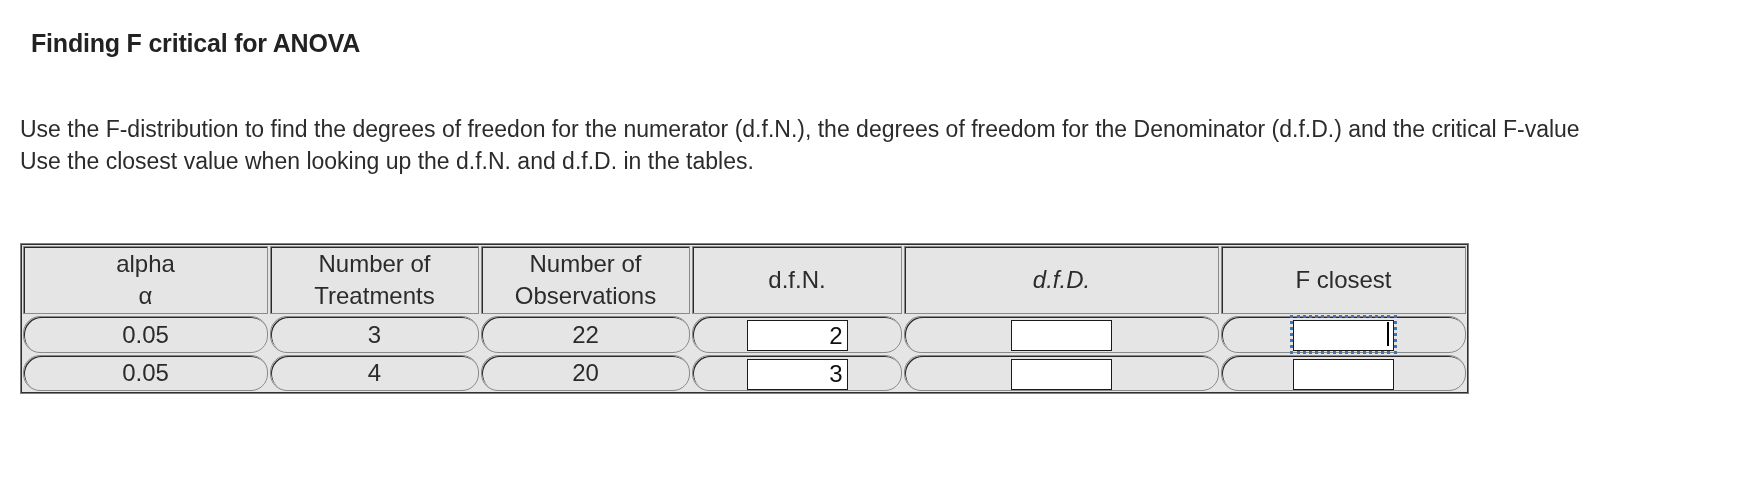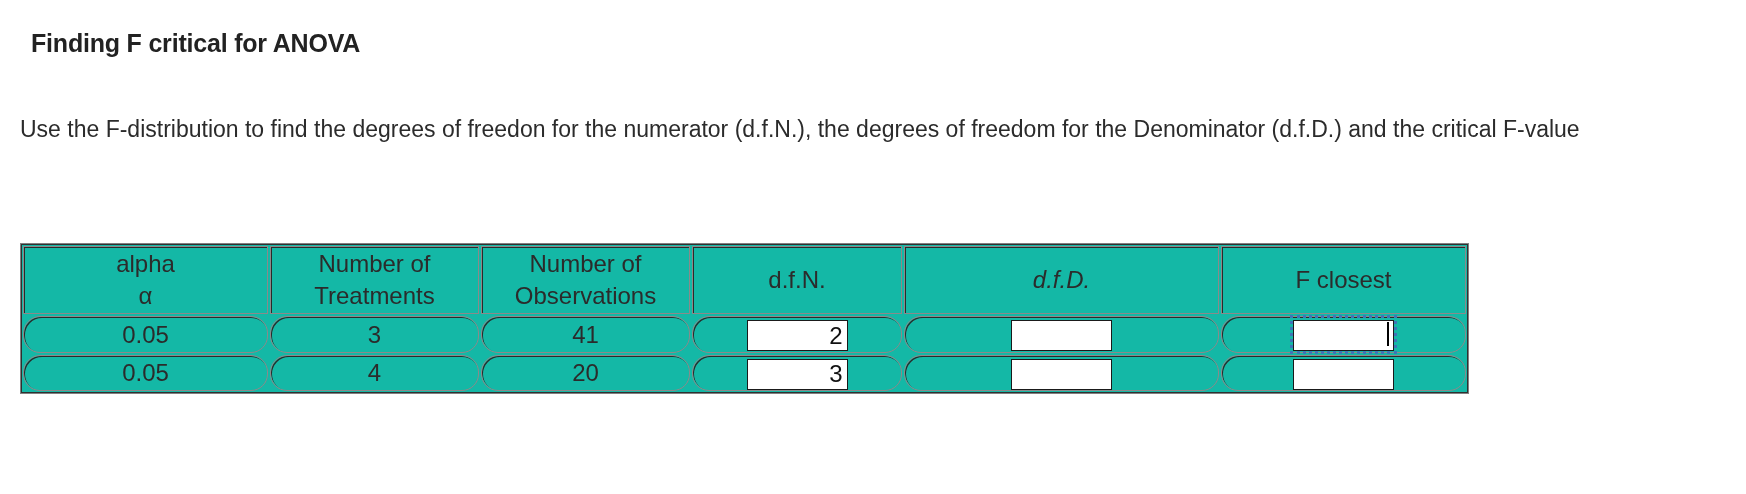--- a/index.html
+++ b/index.html
@@ -41,21 +41,21 @@
       position: absolute;
       left: 20px;
       top: 243px;
     }
     table.ftable {
       border-collapse: separate;
       border-spacing: 2px;
       border: 1px solid #808080;
       box-shadow: inset 1px 1px 0 #303030, inset -1px -1px 0 #303030;
       outline: none;
-      background: #14b8a6;
+      background: #e5e5e5;
     }
     table.ftable th,
     table.ftable td {
       border: 1px solid #8a8a8a;
       box-shadow: inset 1px 1px 0 #2a2a2a;
       font-weight: normal;
       text-align: center;
       vertical-align: middle;
       font-size: 24px;
       color: #2b2b2b;
@@ -109,20 +109,21 @@
       background: #000;
     }
   </style>
 </head>
 <body>
 
 <h1 class="title">Finding F critical for ANOVA</h1>
 
 <div class="instructions">
   <p>Use the F-distribution to find the degrees of freedon for the numerator (d.f.N.), the degrees of freedom for the Denominator (d.f.D.) and the critical F-value</p>
+  <p>Use the closest value when looking up the d.f.N. and d.f.D. in the tables.</p>
 </div>
 
 <div class="table-wrap">
   <table class="ftable">
     <thead>
       <tr>
         <th class="c1">
           <div>alpha</div>
           <div>α</div>
         </th>
@@ -136,21 +137,21 @@
         </th>
         <th class="c4">d.f.N.</th>
         <th class="c5">d.f.D.</th>
         <th class="c6">F closest</th>
       </tr>
     </thead>
     <tbody>
       <tr>
         <td>0.05</td>
         <td>3</td>
-        <td>41</td>
+        <td>22</td>
         <td>
           <input class="ans" type="text" value="2" style="">
         </td>
         <td>
           <input class="ans" type="text" value="" style="">
         </td>
         <td>
           <span class="focus-wrap">
             <input class="ans" type="text" value="" style="">
             <span class="caret"></span>

